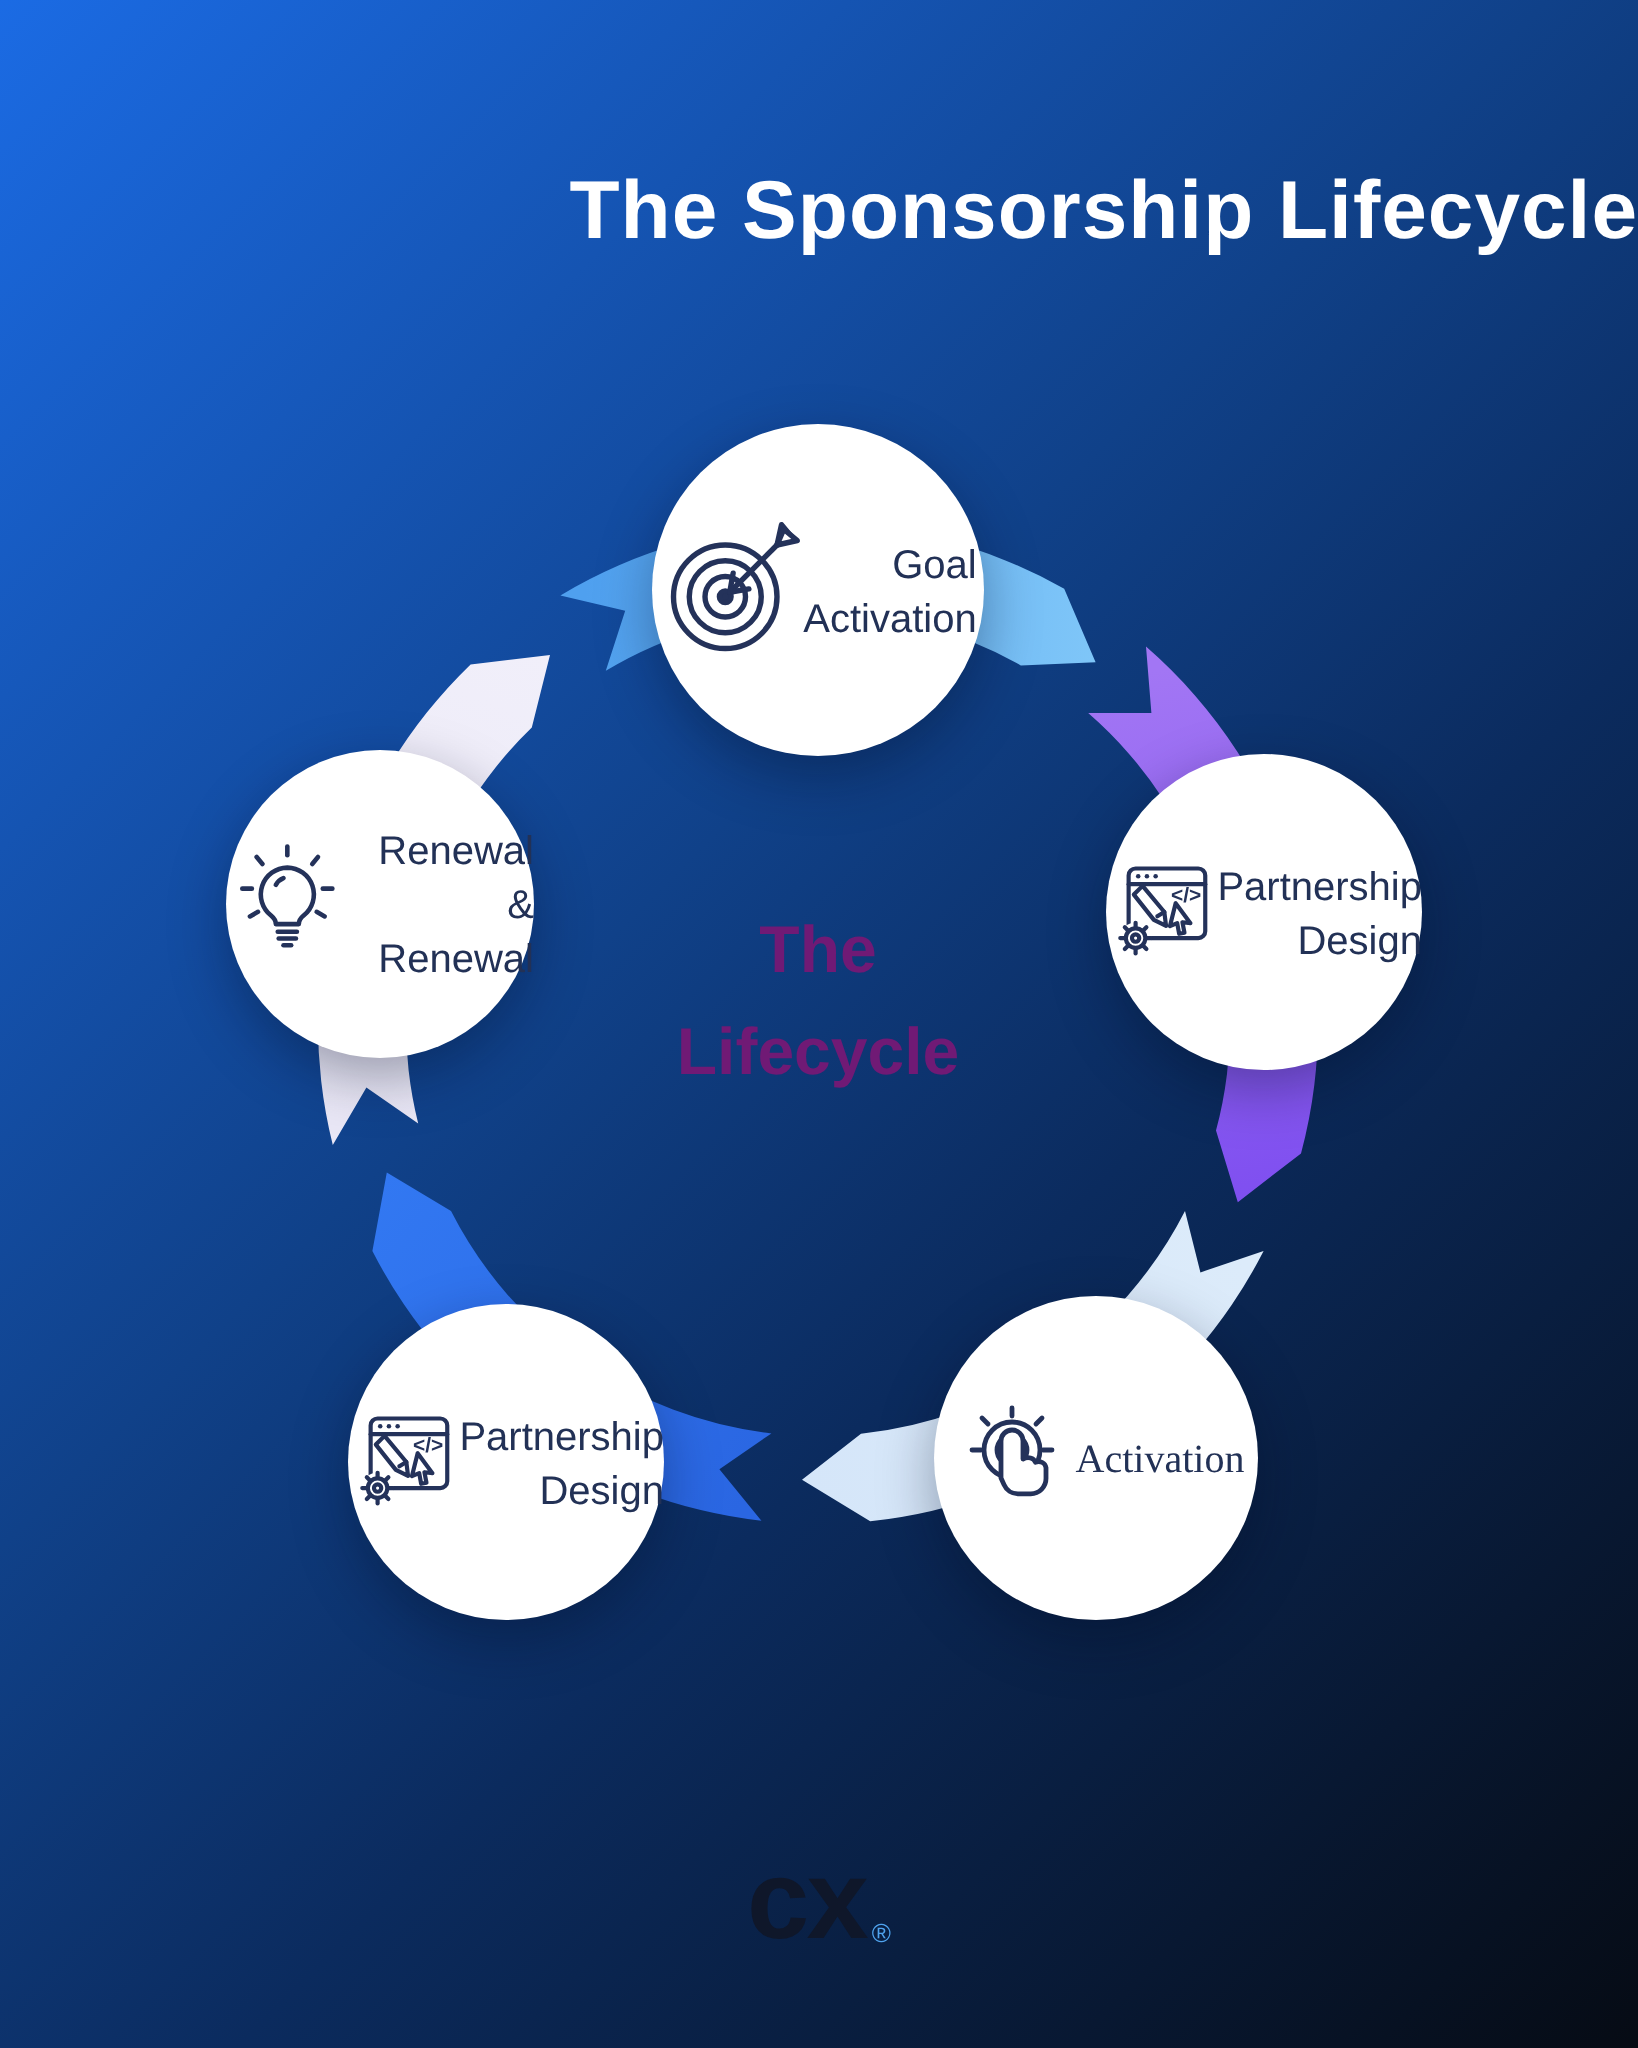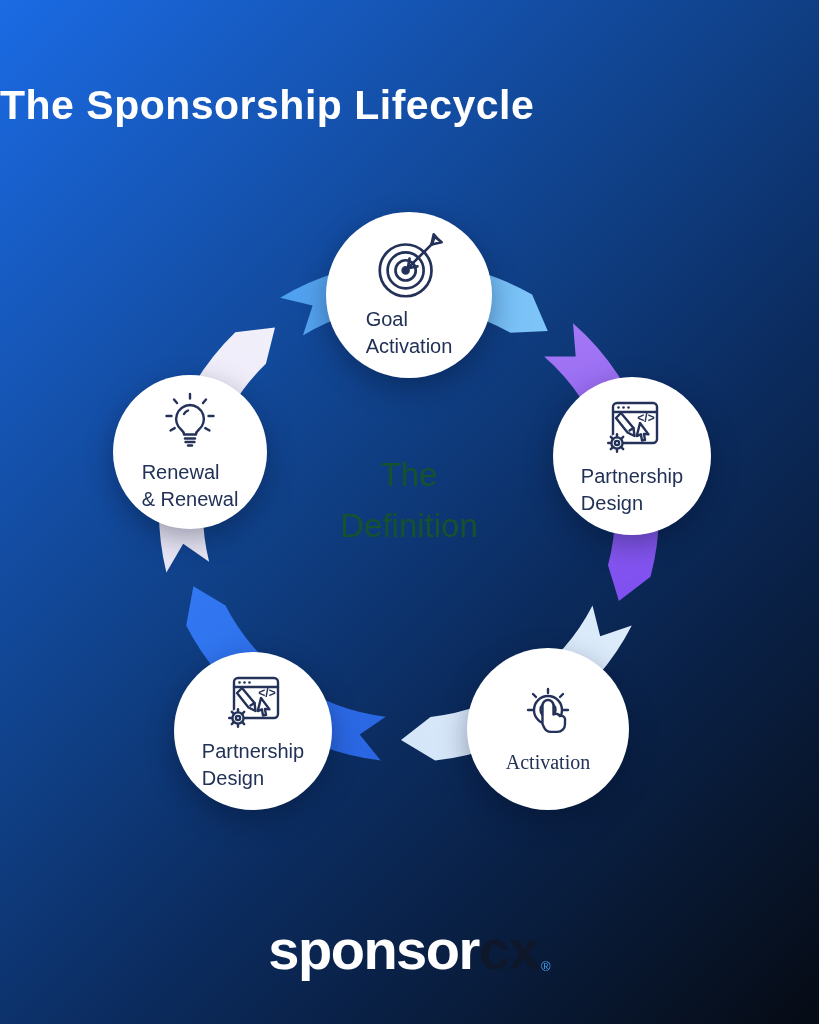--- a/index.html
+++ b/index.html
@@ -3,44 +3,44 @@
 <meta charset="utf-8">
 <style>
   html,body{margin:0;padding:0;}
   body{
     width:819px;height:1024px;overflow:hidden;position:relative;
     font-family:"Liberation Sans","DejaVu Sans",sans-serif;
     background:linear-gradient(135deg,#1B6BE4 0%,#104189 42%,#0B2B5E 62%,#060B14 100%);
   }
   .stage{position:absolute;inset:0;}
   .page-title{
-    position:absolute;top:82px;left:0;width:100%;text-align:left;
+    position:absolute;top:82px;left:0;width:100%;text-align:right;
     color:#FFFFFF;font-size:41px;font-weight:700;letter-spacing:.5px;
   }
   #ring{position:absolute;left:0;top:0;z-index:1;}
   .node{
     position:absolute;z-index:2;background:#FFFFFF;border-radius:50%;
-    display:flex;flex-direction:column;align-items:center;justify-content:center;
+    display:flex;align-items:center;justify-content:center;
     box-shadow:0 10px 28px rgba(3,12,35,.35);
-    text-align:left;
+    text-align:right;
   }
   .node-goal   {left:326px;top:212px;width:166px;height:166px;}
   .node-pd1    {left:553px;top:377px;width:158px;height:158px;}
   .node-act    {left:467px;top:648px;width:162px;height:162px;font-family:Liberation Serif, serif;}
   .node-pd2    {left:174px;top:652px;width:158px;height:158px;}
   .node-insight{left:113px;top:375px;width:154px;height:154px;}
   .icon{display:block;}
   .icon-72{width:72px;height:72px;}
   .icon-64{width:64px;height:64px;}
   .node-label{color:#223156;font-size:20px;font-weight:500;line-height:27px;margin-top:3px;}
   .node-label span{display:block;}
   .node-label span:empty{display:none;}
   .center-label{
     position:absolute;left:259px;top:449px;width:300px;z-index:2;
-    text-align:center;color:#14532d;font-size:33px;font-weight:400;line-height:51px;
+    text-align:center;color:#701a75;font-size:33px;font-weight:700;line-height:51px;
   }
   .center-label span{display:block;}
   .logo{
     position:absolute;top:922px;left:0;width:100%;z-index:2;
     display:flex;justify-content:center;align-items:flex-end;
     font-weight:700;font-size:56px;letter-spacing:-1.5px;line-height:1;
   }
   .logo .w{color:#FFFFFF;}
   .logo .b{color:#0f172a;}
   .logo .tm{color:#4FA3EE;font-size:13px;letter-spacing:0;margin-left:3px;margin-bottom:5px;font-weight:400;}
@@ -155,21 +155,21 @@
       </defs>
       <path d="M280.2,297.7 A250,250 0 0 1 532.1,294.4 L547.8,331.1 L510.4,332.7 A206,206 0 0 0 302.9,335.4 L312.6,305.4 Z" fill="url(#ringGrad0)"></path>
       <path d="M573.0,323.3 A250,250 0 0 1 650.5,576.7 L618.9,601.1 L608.0,565.3 A206,206 0 0 0 544.1,356.5 L575.7,356.5 Z" fill="url(#ringGrad1)"></path>
       <path d="M631.8,625.5 A250,250 0 0 1 435.1,760.6 L401.0,739.9 L430.5,716.9 A206,206 0 0 0 592.5,605.5 L600.2,636.2 Z" fill="url(#ringGrad2)"></path>
       <path d="M380.7,760.4 A250,250 0 0 1 186.2,625.5 L193.4,586.2 L225.5,605.5 A206,206 0 0 0 385.7,716.7 L359.7,734.6 Z" fill="url(#ringGrad3)"></path>
       <path d="M166.4,572.5 A250,250 0 0 1 235.3,332.2 L275.0,327.5 L265.9,363.8 A206,206 0 0 0 209.1,561.8 L183.2,543.7 Z" fill="url(#ringGrad4)"></path>
     </svg>
 
   <div class="center-label">
     <span>The</span>
-    <span>Definition</span>
+    <span>Lifecycle</span>
   </div>
 
   <div class="node node-goal">
     <svg class="icon icon-72" viewBox="0 0 64 64">
         <use href="#sym-target"></use>
       </svg>
     <div class="node-label">
       <span>Goal</span>
       <span>Activation</span>
     </div>
@@ -209,18 +209,17 @@
     <svg class="icon icon-64" viewBox="0 0 64 64">
         <use href="#sym-bulb"></use>
       </svg>
     <div class="node-label">
       <span>Renewal</span>
       <span>&amp; Renewal</span>
     </div>
   </div>
 
   <div class="logo">
-    <span class="w">sponsor</span>
       <span class="b">cx</span>
       <span class="tm">®</span>
   </div>
 
 </div>
 
 </body></html>

